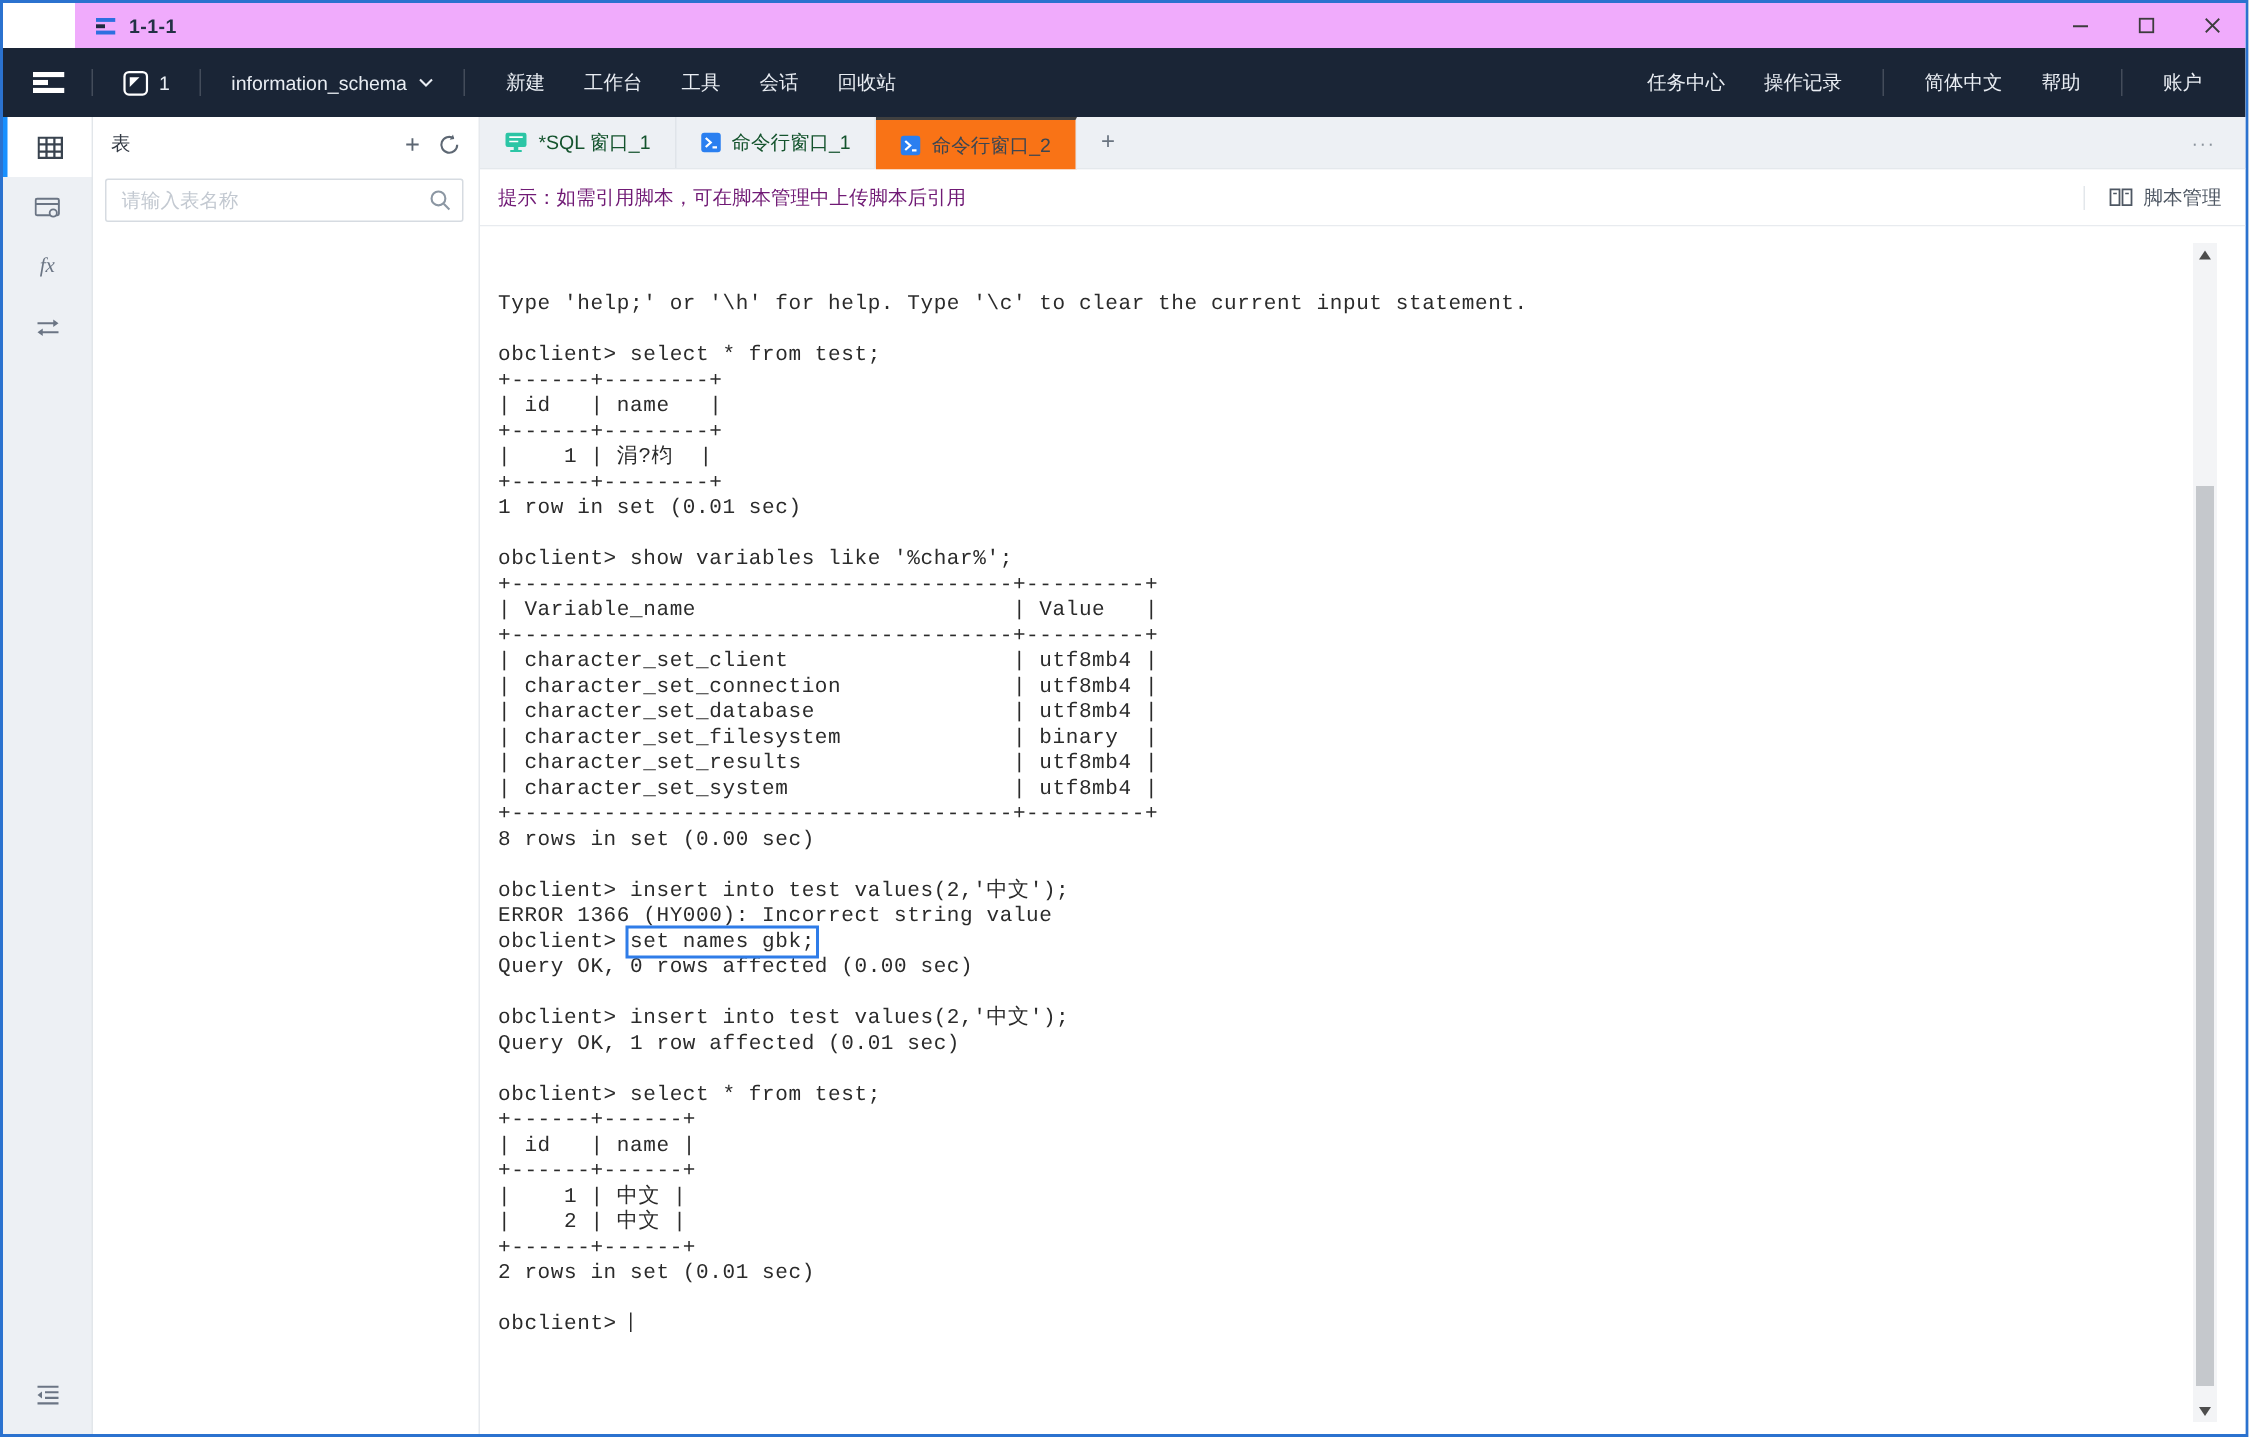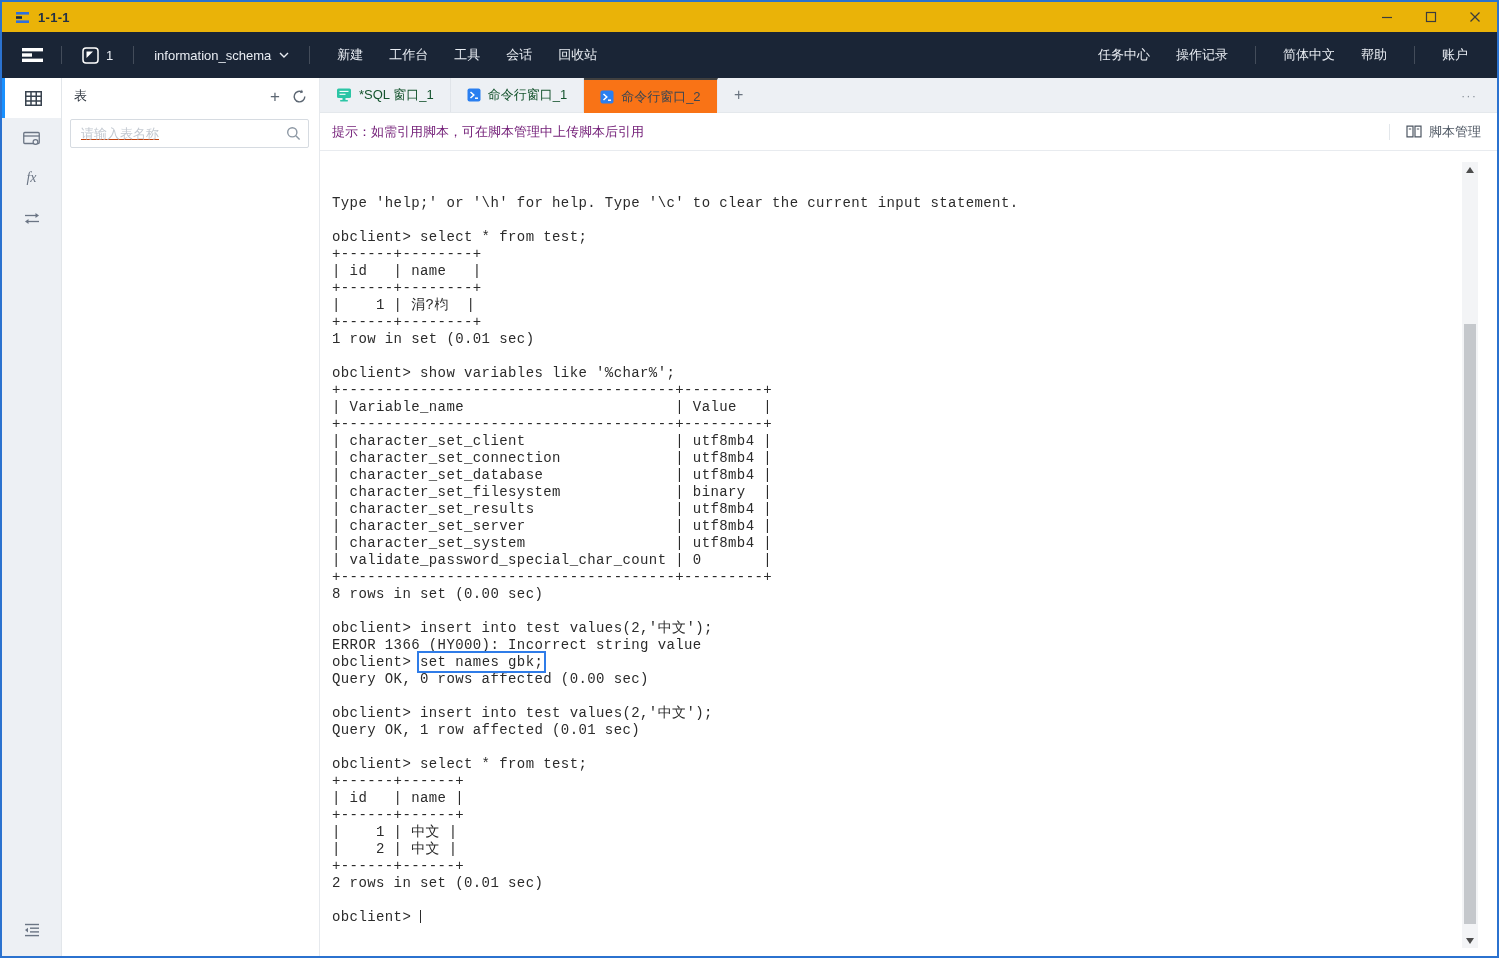--- a/index.html
+++ b/index.html
@@ -1,21 +1,21 @@
 <!DOCTYPE html>
 <html><head>
 <meta charset="utf-8">
 <style>
   * { margin:0; padding:0; box-sizing:border-box; }
   html,body { background:#cfd6de; }
   body { width:1499px; height:958px; font-family:"Liberation Sans","DejaVu Sans",sans-serif; }
   .window { width:1499px; height:958px; border:2px solid #2b72cf; background:#fff; display:flex; flex-direction:column; overflow:hidden; }
 
   
-  .titlebar { height:30px; background:#eab308; display:flex; align-items:center; padding-left:14px; flex:0 0 auto; }
+  .titlebar { height:30px; background:#f0abfc; display:flex; align-items:center; padding-left:14px; flex:0 0 auto;margin-left:48px; }
   .titlebar .logo { margin-right:9px; display:flex; }
   .titlebar .title { font-size:13px; font-weight:bold; color:#233145; letter-spacing:.3px; }
   .win-controls { margin-left:auto; display:flex; height:100%; }
   .win-btn { width:44px; height:100%; display:flex; align-items:center; justify-content:center; cursor:pointer; }
   .win-btn svg { display:block; }
 
   
   .navbar { height:46px; background:#1a2536; display:flex; align-items:center; color:#e9edf3; font-size:13px; padding:0 16px 0 16px; flex:0 0 auto; }
   .nav-group { display:flex; align-items:center; height:100%; }
   .nav-divider { width:1px; height:18px; background:rgba(255,255,255,.18); margin:0 14px; }
@@ -37,21 +37,21 @@
 
   
   .panel { width:258px; background:#fff; border-right:1px solid #e6e9ed; flex:0 0 auto; display:flex; flex-direction:column; }
   .panel-header { height:36px; display:flex; align-items:center; padding:0 12px 0 12px; }
   .panel-title { font-size:13px; color:#333a44; }
   .panel-actions { margin-left:auto; display:flex; align-items:center; gap:12px; }
   .icon-btn { cursor:pointer; display:flex; align-items:center; justify-content:center; color:#5d6773; }
   .plus-glyph { font-size:17px; line-height:1; color:#5d6773; font-weight:400; }
   .search-row { padding:5px 10px 0 8px; }
   .search-box { height:29px; border:1px solid #d6dbe1; border-radius:2px; display:flex; align-items:center; }
-  .search-box input { flex:1; border:none; outline:none; height:100%; padding:0 6px 0 10px; font-size:13px; color:#c2410c; background:transparent; min-width:0;text-decoration:underline; }
+  .search-box input { flex:1; border:none; outline:none; height:100%; padding:0 6px 0 10px; font-size:13px; color:#c2410c; background:transparent; min-width:0; }
   .search-box input::placeholder { color:#c3c9d1; }
   .search-btn { width:30px; height:100%; display:flex; align-items:center; justify-content:center; cursor:pointer; }
 
   
   .content { flex:1; display:flex; flex-direction:column; min-width:0; }
 
   
   .tabbar { height:35px; background:#edf0f4; display:flex; align-items:stretch; border-bottom:1px solid #e4e8ec; flex:0 0 auto; }
   .tab { display:flex; align-items:center; gap:7px; padding:0 16px; font-size:13px; color:#14532d; border-right:1px solid #e0e4e9; cursor:pointer; white-space:nowrap; }
   .tab.active { background:#f97316; color:#3b members4652; color:#3c4652; border-top:2px solid #404040; margin-bottom:-1px; border-right:1px solid #e8ebef; }
@@ -292,23 +292,21 @@
             <div class="tline">&nbsp;</div>
             <div class="tline">obclient&gt; show variables like '%char%';</div>
             <div class="tline">+--------------------------------------+---------+</div>
             <div class="tline">| Variable_name                        | Value   |</div>
             <div class="tline">+--------------------------------------+---------+</div>
             <div class="tline">| character_set_client                 | utf8mb4 |</div>
             <div class="tline">| character_set_connection             | utf8mb4 |</div>
             <div class="tline">| character_set_database               | utf8mb4 |</div>
             <div class="tline">| character_set_filesystem             | binary  |</div>
             <div class="tline">| character_set_results                | utf8mb4 |</div>
-            <div class="tline">| character_set_server                 | utf8mb4 |</div>
             <div class="tline">| character_set_system                 | utf8mb4 |</div>
-            <div class="tline">| validate_password_special_char_count | 0       |</div>
             <div class="tline">+--------------------------------------+---------+</div>
             <div class="tline">8 rows in set (0.00 sec)</div>
             <div class="tline">&nbsp;</div>
             <div class="tline">obclient&gt; insert into test values(2,'中文');</div>
             <div class="tline">ERROR 1366 (HY000): Incorrect string value</div>
             <div class="tline"><span>obclient&gt; </span><span class="boxed">set names gbk;</span></div>
             <div class="tline">Query OK, 0 rows affected (0.00 sec)</div>
             <div class="tline">&nbsp;</div>
             <div class="tline">obclient&gt; insert into test values(2,'中文');</div>
             <div class="tline">Query OK, 1 row affected (0.01 sec)</div>

